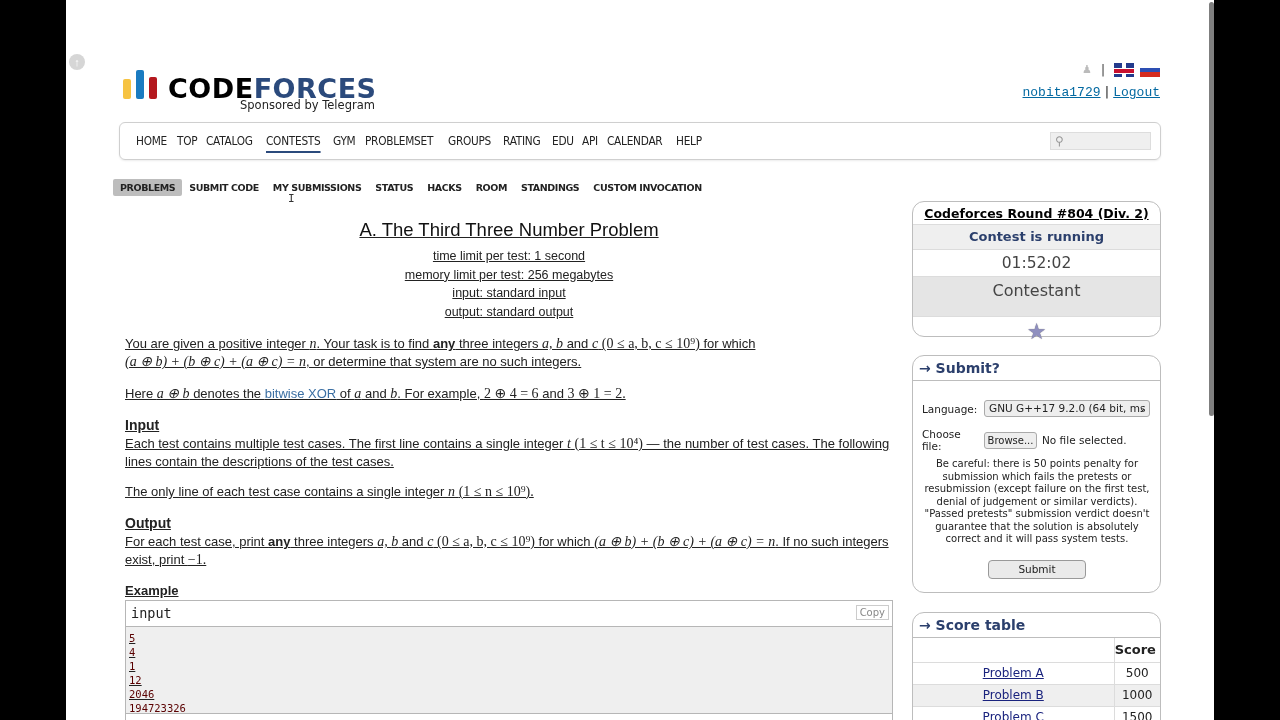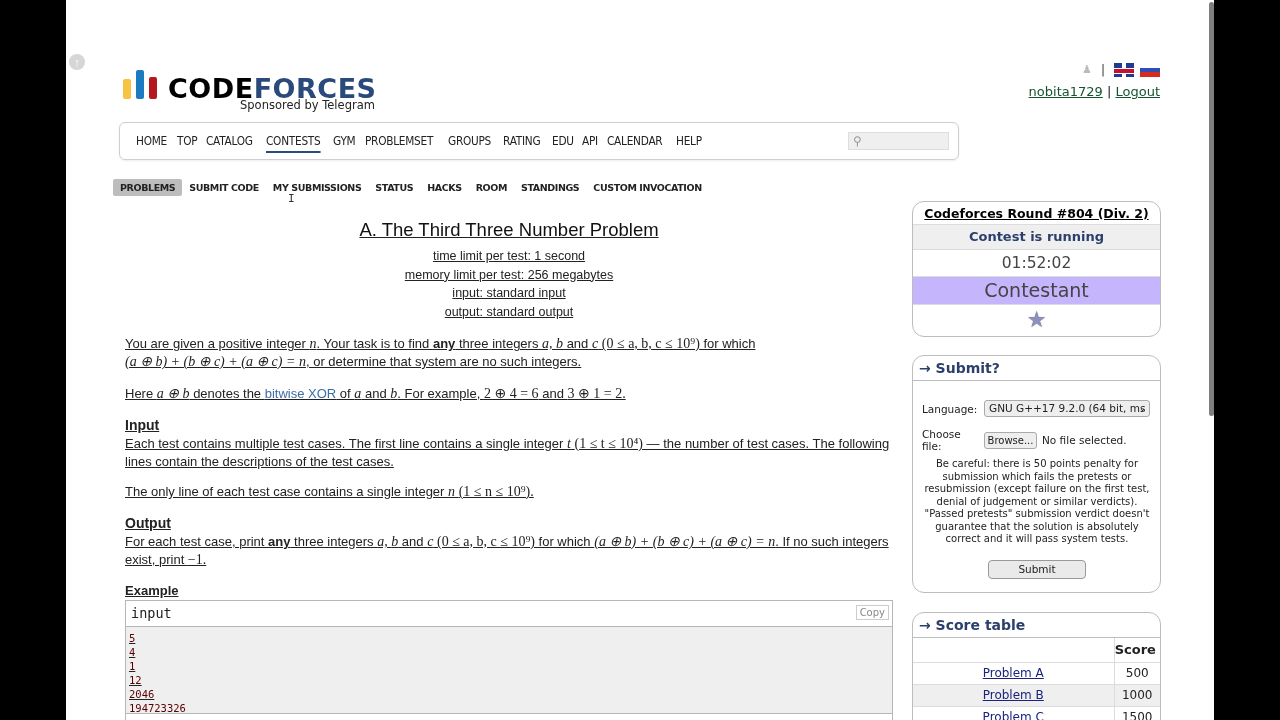--- a/index.html
+++ b/index.html
@@ -24,24 +24,24 @@
   .topright { position: absolute; right: 54px; top: 62px; text-align: right; font-family: "DejaVu Sans", sans-serif; font-size: 13px; }
   .topright .icons { height: 16px; display: flex; justify-content: flex-end; align-items: center; gap: 6px; }
   .bell-icon { width: 11px; height: 12px; color: #bbb; font-size: 11px; line-height: 12px; }
   .sep { color: #333; font-size: 12px; margin: 0 3px; }
   .flag { width: 20px; height: 14px; display: inline-block; position: relative; overflow: hidden; }
   .flag-uk { background: #233a8c; }
   .flag-uk::before { content: ""; position: absolute; left: 8px; top: 0; width: 4px; height: 14px; background: #fff; box-shadow: 0 0 0 0 #fff; }
   .flag-uk::after { content: ""; position: absolute; left: 0; top: 5px; width: 20px; height: 4px; background: #c8102e; border-top: 1px solid #fff; border-bottom: 1px solid #fff; }
   .flag-ru { background: linear-gradient(#fff 0 33%, #2d4fb3 33% 66%, #d52b1e 66%); }
   .topright .user { margin-top: 6px; }
-  .topright a { color: #14532d; text-decoration: underline; }
-
-  
-  .menu { position: absolute; left: 53px; top: 122px; width: 840px; height: 38px; border: 1px solid #cfcfcf; border-radius: 6px; box-shadow: 0 1px 2px rgba(0,0,0,0.08); }
+  .topright a { color: #0369a1; text-decoration: underline; font-family: Liberation Mono, monospace; }
+
+  
+  .menu { position: absolute; left: 53px; top: 122px; width: 1042px; height: 38px; border: 1px solid #cfcfcf; border-radius: 6px; box-shadow: 0 1px 2px rgba(0,0,0,0.08); }
   .menu ul { list-style: none; display: flex; position: absolute; left: 16px; top: 11px; gap: 0; }
   .menu li { font-family: "DejaVu Sans", sans-serif; font-size: 12px; color: #222; margin-right: 13px; letter-spacing: -0.3px; transform: scaleX(0.88); transform-origin: left; }
   .menu li { margin-right: 6px; }
   .menu li.active { border-bottom: 2px solid #2b4a7c; padding-bottom: 3px; }
   .search-box { position: absolute; right: 9px; top: 9px; width: 101px; height: 18px; background: #efefef; border: 1px solid #ddd; }
   .search-box .mag { position: absolute; left: 4px; top: 1px; font-size: 12px; color: #999; }
 
   
   .submenu { position: absolute; left: 47px; top: 179px; display: flex; align-items: center; }
   .submenu .item { font-family: "DejaVu Sans", sans-serif; font-size: 9.5px; font-weight: bold; color: #222; padding: 3px 7px; letter-spacing: -0.4px; margin-right: 0px; white-space: nowrap; }
@@ -66,21 +66,21 @@
   .sample2 { position: absolute; left: 59px; top: 713px; width: 768px; height: 20px; border-top: 1px solid #b6b6b6; border-left: 1px solid #b6b6b6; border-right: 1px solid #b6b6b6; background: #fff; }
 
   
   .box { position: absolute; left: 846px; width: 249px; border: 1px solid #bdbdbd; border-radius: 12px; background: #fff; font-family: "DejaVu Sans", sans-serif; }
   .round-box { top: 201px; height: 136px; }
   .round-box .rtitle { text-align: center; font-weight: bold; font-size: 12.5px; padding: 4px 0 3px; }
   .round-box .rtitle a { color: #000; text-decoration: underline; }
   .round-box .row { text-align: center; border-top: 1px solid #dcdcdc; }
   .round-box .status { background: #efefef; color: #2b3f6c; font-weight: bold; font-size: 13px; height: 25px; line-height: 24px; }
   .round-box .timer { font-size: 15.5px; color: #444; height: 27px; line-height: 26px; }
-  .round-box .role { background: #c4b5fd; font-size: 19px; color: #444; height: 28px; line-height: 27px; }
+  .round-box .role { background: #e5e5e5; font-size: 16px; color: #444; height: 40px; line-height: 27px; }
   .round-box .star { height: 30px; line-height: 30px; font-size: 22px; color: #8f8fbf; text-shadow: 0 0 1px #666; }
 
   .submit-box { top: 355px; height: 238px; }
   .box .bhead { height: 25px; border-bottom: 1px solid #bdbdbd; padding-left: 6px; font-weight: bold; font-size: 14px; color: #2b3f6c; line-height: 24px; }
   .submit-box .lang { position: absolute; left: 9px; top: 47px; font-size: 10.5px; }
   .submit-box .lang-select { position: absolute; left: 71px; top: 44px; width: 166px; height: 17px; border: 1px solid #aaa; border-radius: 3px; background: #eee; font-size: 10.5px; padding-left: 4px; line-height: 15px; white-space: nowrap; overflow: hidden; }
   .submit-box .lang-select .chev { position: absolute; right: 3px; top: 0; font-size: 8px; }
   .submit-box .choose { position: absolute; left: 9px; top: 72px; font-size: 10.5px; line-height: 12px; width: 50px; }
   .submit-box .browse { position: absolute; left: 71px; top: 76px; width: 53px; height: 17px; border: 1px solid #aaa; border-radius: 3px; background: #eee; font-size: 10px; text-align: center; line-height: 15px; }
   .submit-box .nofile { position: absolute; left: 129px; top: 78px; font-size: 10.5px; }

